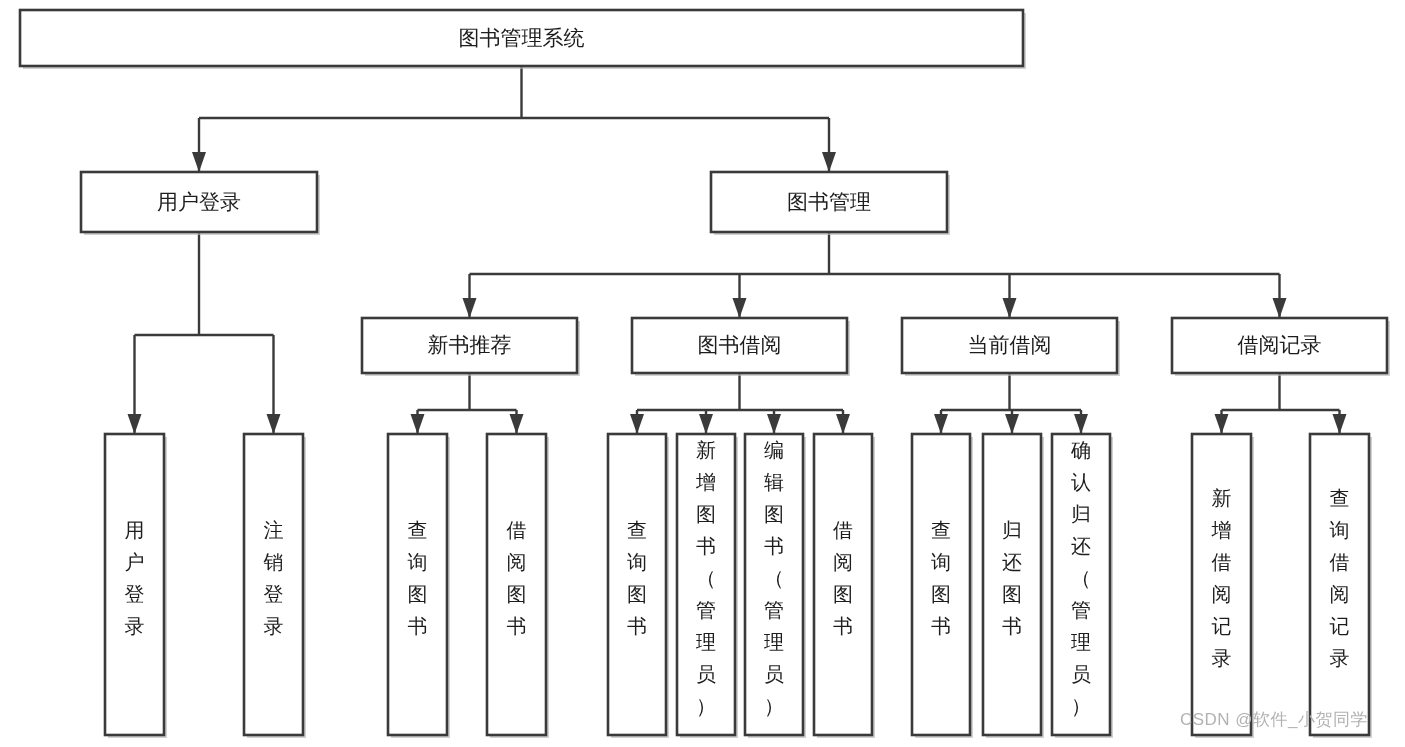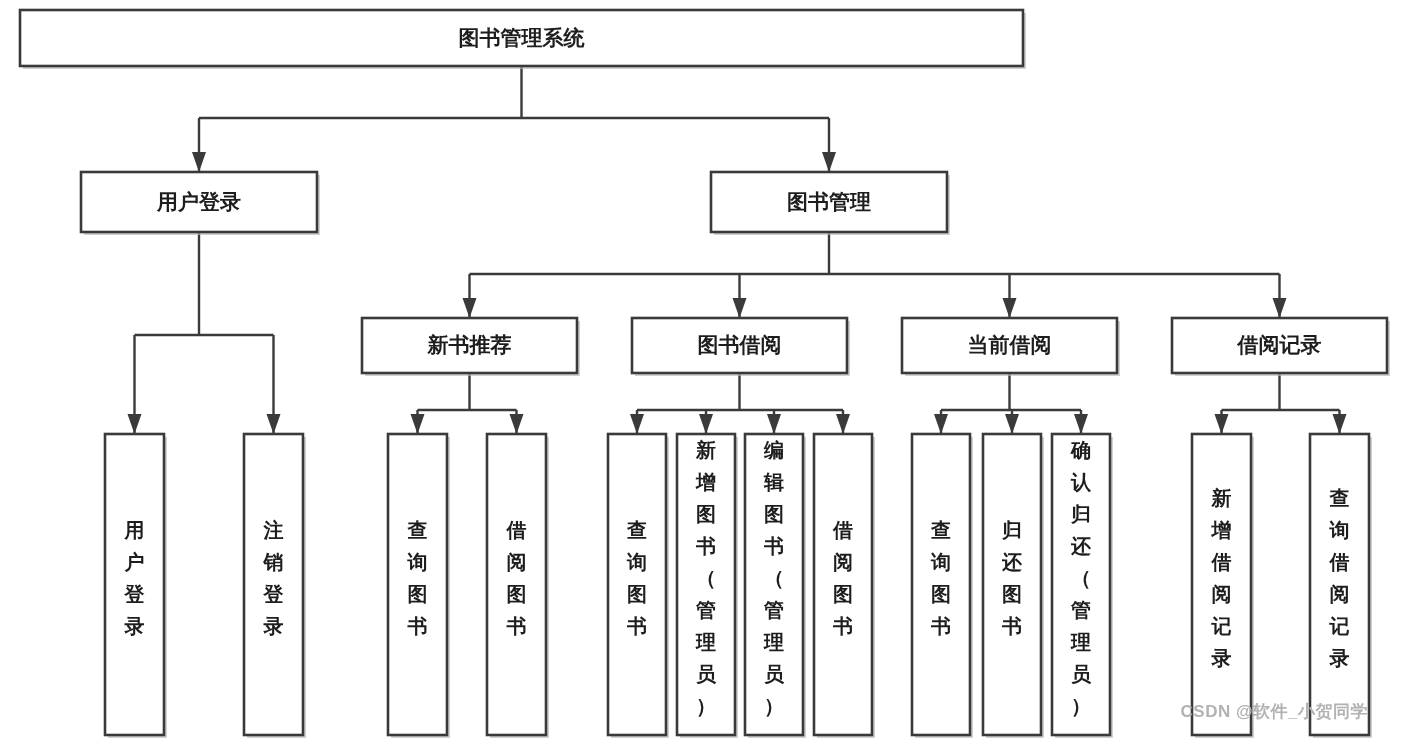--- a/index.html
+++ b/index.html
@@ -12,21 +12,20 @@
     width: 1405px;
     height: 747px;
     font-family: "Liberation Sans", "DejaVu Sans", sans-serif;
     overflow: hidden;
     position: relative;
   }
   #diagram-root {
     position: relative;
     width: 1382px;
     height: 747px;
-    font-weight: bold;
   }
   svg.diagram-canvas {
     position: absolute;
     top: 0;
     left: 0;
     width: 1405px;
     height: 747px;
     display: block;
   }
   .node-box {
@@ -57,21 +56,21 @@
   }
   .node-label-vertical {
     fill: #1d1d1d;
     font-family: "Liberation Sans", "DejaVu Sans", sans-serif;
     font-size: 20px;
     text-anchor: middle;
   }
   .watermark {
     position: absolute;
     right: 14px;
-    bottom: 24px;
+    bottom: 16px;
     font-family: "Liberation Sans", "DejaVu Sans", sans-serif;
     font-size: 17px;
     color: #b2b2b2;
     white-space: nowrap;
     letter-spacing: 0.5px;
     user-select: none;
   }
 </style>
 </head>
 <body>

